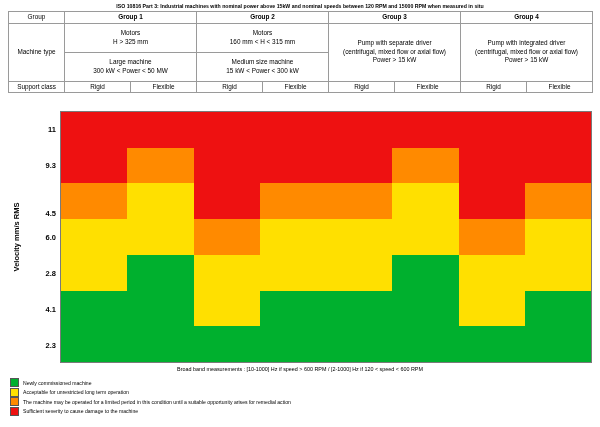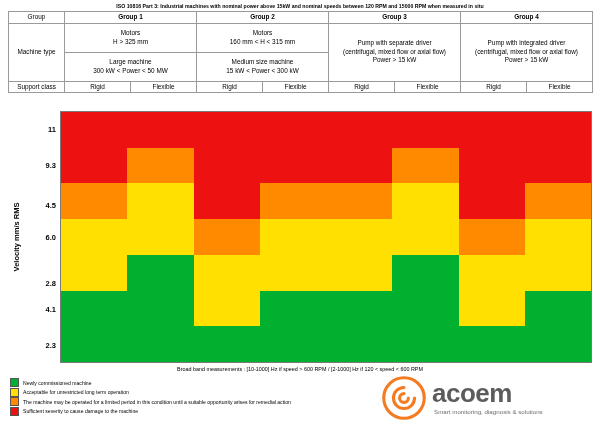--- a/index.html
+++ b/index.html
@@ -248,23 +248,23 @@
         <td class="sclass">Flexible</td>
       </tr>
     </tbody>
   </table>
 
   <div id="chart">
     <div class="y-axis-title" style="top: 117px; left: -117px; transform-origin: 50% 50%;">Velocity mm/s RMS</div>
     <div id="ylabels">
         <div class="ytick" style="top: 18px;">11</div>
         <div class="ytick" style="top: 54px;">9.3</div>
-        <div class="ytick" style="top: 94px;">4.5</div>
+        <div class="ytick" style="top: 102px;">4.5</div>
         <div class="ytick" style="top: 126px;">6.0</div>
-        <div class="ytick" style="top: 172px;">2.8</div>
+        <div class="ytick" style="top: 162px;">2.8</div>
         <div class="ytick" style="top: 198px;">4.1</div>
         <div class="ytick" style="top: 234px;">2.3</div>
       </div>
     <div id="plot">
         <div class="cell" style="left: 0px; width: 66.25px; top: 178.571px; height: 71.4286px; background: rgb(0, 176, 46);"></div>
         <div class="cell" style="left: 0px; width: 66.25px; top: 107.143px; height: 71.4286px; background: rgb(255, 224, 0);"></div>
         <div class="cell" style="left: 0px; width: 66.25px; top: 71.4286px; height: 35.7143px; background: rgb(255, 138, 0);"></div>
         <div class="cell" style="left: 0px; width: 66.25px; top: 0px; height: 71.4286px; background: rgb(238, 17, 17);"></div>
         <div class="cell" style="left: 66.25px; width: 66.25px; top: 142.857px; height: 107.143px; background: rgb(0, 176, 46);"></div>
         <div class="cell" style="left: 66.25px; width: 66.25px; top: 71.4286px; height: 71.4286px; background: rgb(255, 224, 0);"></div>
@@ -311,23 +311,14 @@
       <div class="legend-row">
         <span class="legend-swatch" style="background: rgb(255, 138, 0);"></span>
         <span class="legend-text">The machine may be operated for a limited period in this condition until a suitable opportunity arises for remedial action</span>
       </div>
       <div class="legend-row">
         <span class="legend-swatch" style="background: rgb(238, 17, 17);"></span>
         <span class="legend-text">Sufficient severity to cause damage to the machine</span>
       </div>
     </div>
 
-  <div id="brand">
-    <svg class="logo-mark" viewBox="0 0 100 100">
-      <circle cx="50" cy="50" r="46" fill="none" stroke="#f47b20" stroke-width="7"></circle>
-      <path d="M50 26 a24 24 0 1 0 24 24" fill="none" stroke="#f47b20" stroke-width="7" stroke-linecap="round"></path>
-      <path d="M50 40 a10 10 0 1 0 10 10" fill="none" stroke="#f47b20" stroke-width="7" stroke-linecap="round"></path>
-    </svg>
-    <div class="brand-name">acoem</div>
-    <div class="brand-tag">Smart monitoring, diagnosis &amp; solutions</div>
-  </div>
 
 </div>
 
 </body></html>

